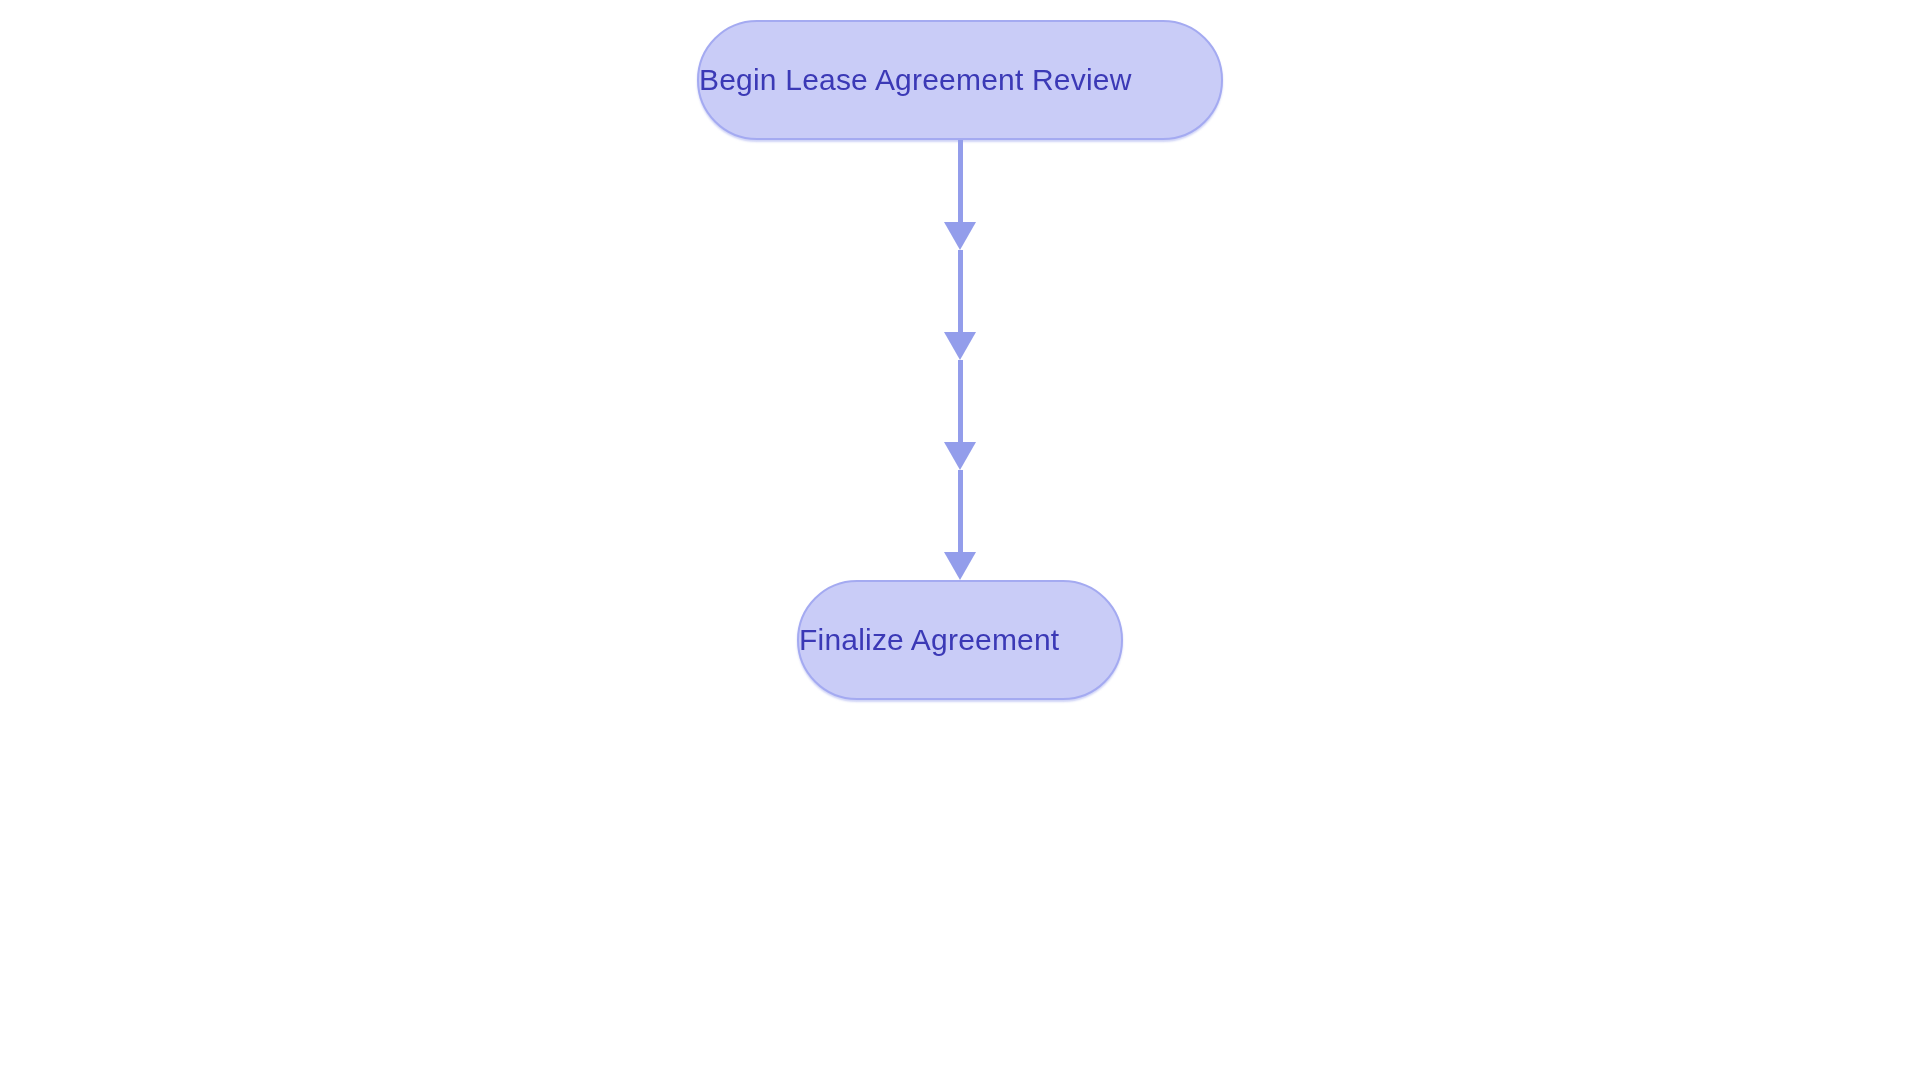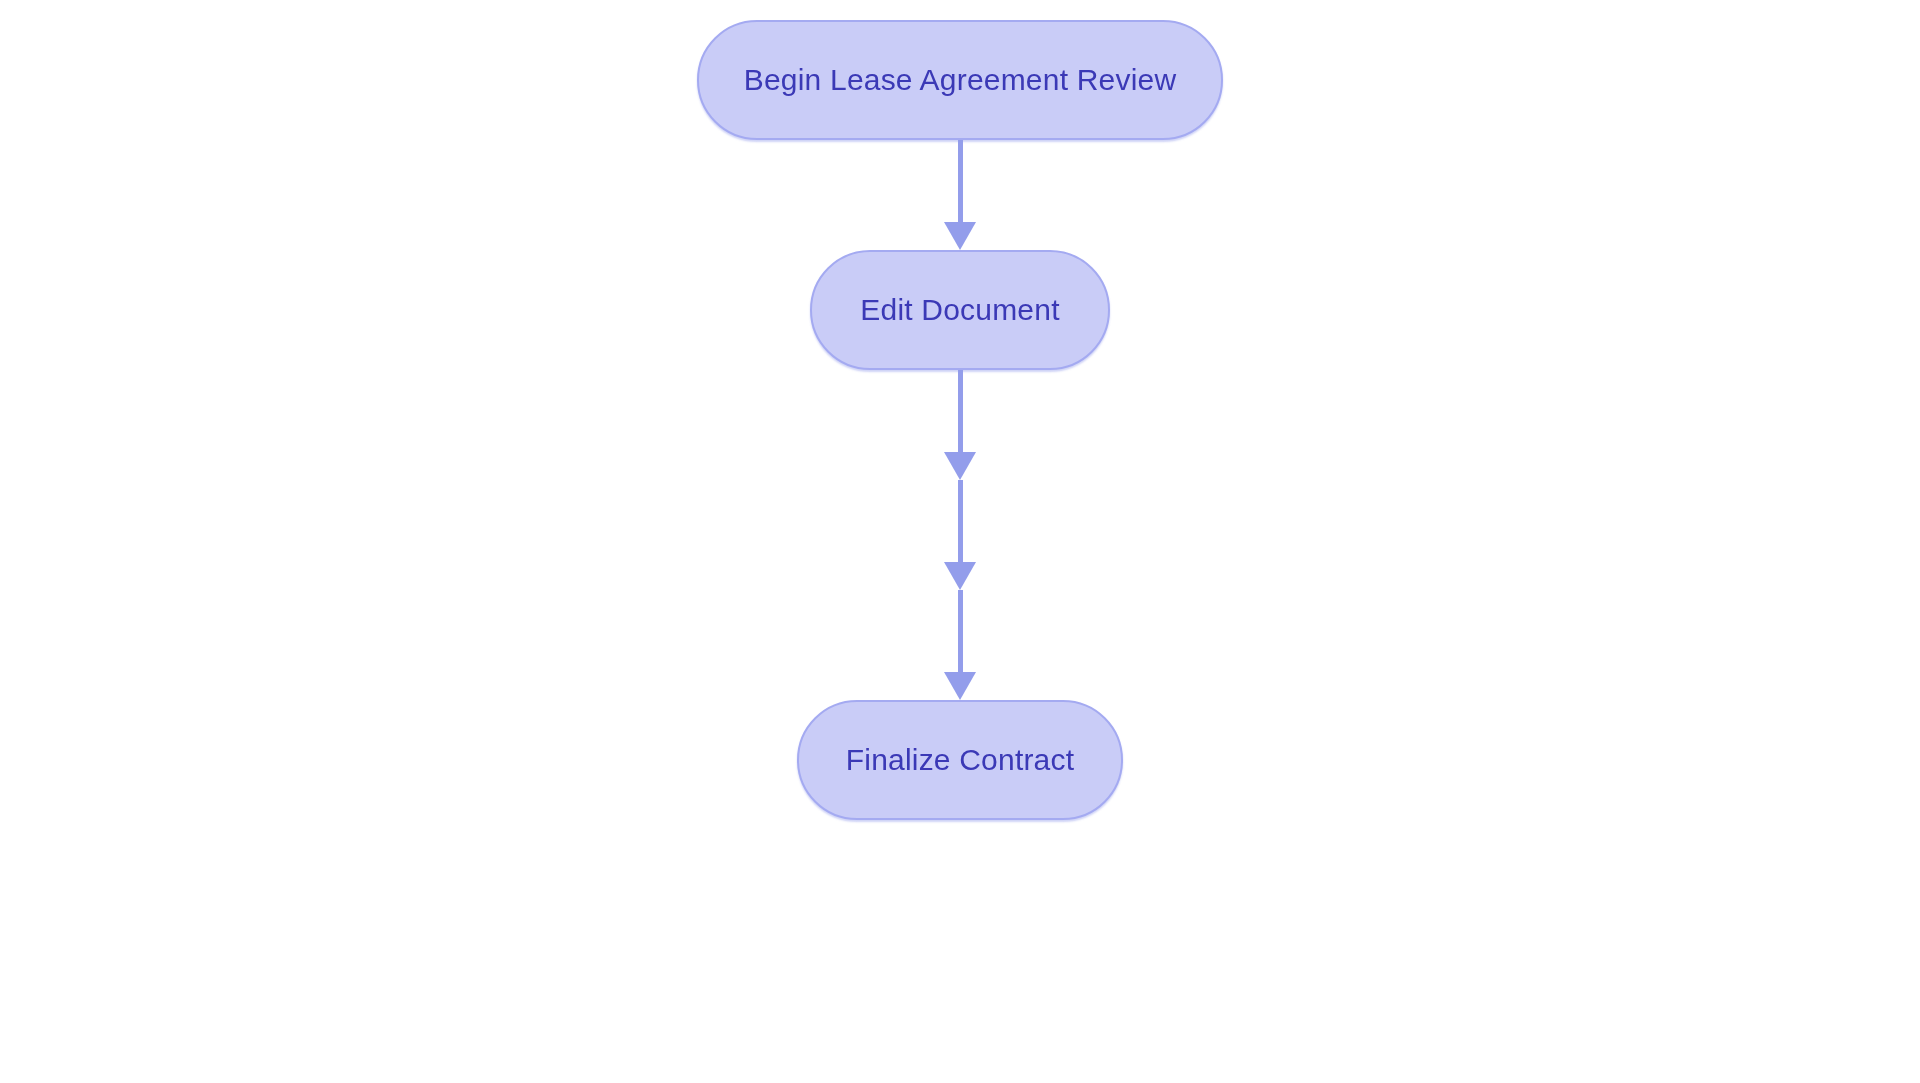--- a/index.html
+++ b/index.html
@@ -17,21 +17,21 @@
     padding-top:20px;
     background:var(--bg);
     font-family:"Liberation Sans","DejaVu Sans",sans-serif;
   }
   .node{
     height:120px;
     border-radius:60px;
     background:var(--node-fill);
     border:2px solid var(--node-border);
     box-shadow:0 2px 2px rgba(148,157,235,0.45);
-    display:flex;align-items:center;justify-content:center;
+    display:flex;align-items:center;justify-content:flex-start;
     color:var(--text);
     font-size:30px;
     letter-spacing:0.2px;
     flex:0 0 auto;
   }
   .node-1{width:526px;}
   .node-2{width:300px;}
   .node-3{width:366px;}
   .node-4{width:446px;}
   .node-5{width:326px;}
@@ -59,38 +59,35 @@
 
   <div class="node node-1">
     <span>Begin Lease Agreement Review</span>
   </div>
 
   <div class="connector">
     <div class="line"></div>
     <div class="head"></div>
   </div>
 
-  <div class="node node-2">
-    <span>Edit Document</span>
-  </div>
 
   <div class="connector">
     <div class="line"></div>
     <div class="head"></div>
   </div>
 
 
   <div class="connector">
     <div class="line"></div>
     <div class="head"></div>
   </div>
 
 
   <div class="connector">
     <div class="line"></div>
     <div class="head"></div>
   </div>
 
   <div class="node node-5">
-    <span>Finalize Contract</span>
+    <span>Finalize Agreement</span>
   </div>
 
 </div>
 
 </body></html>

